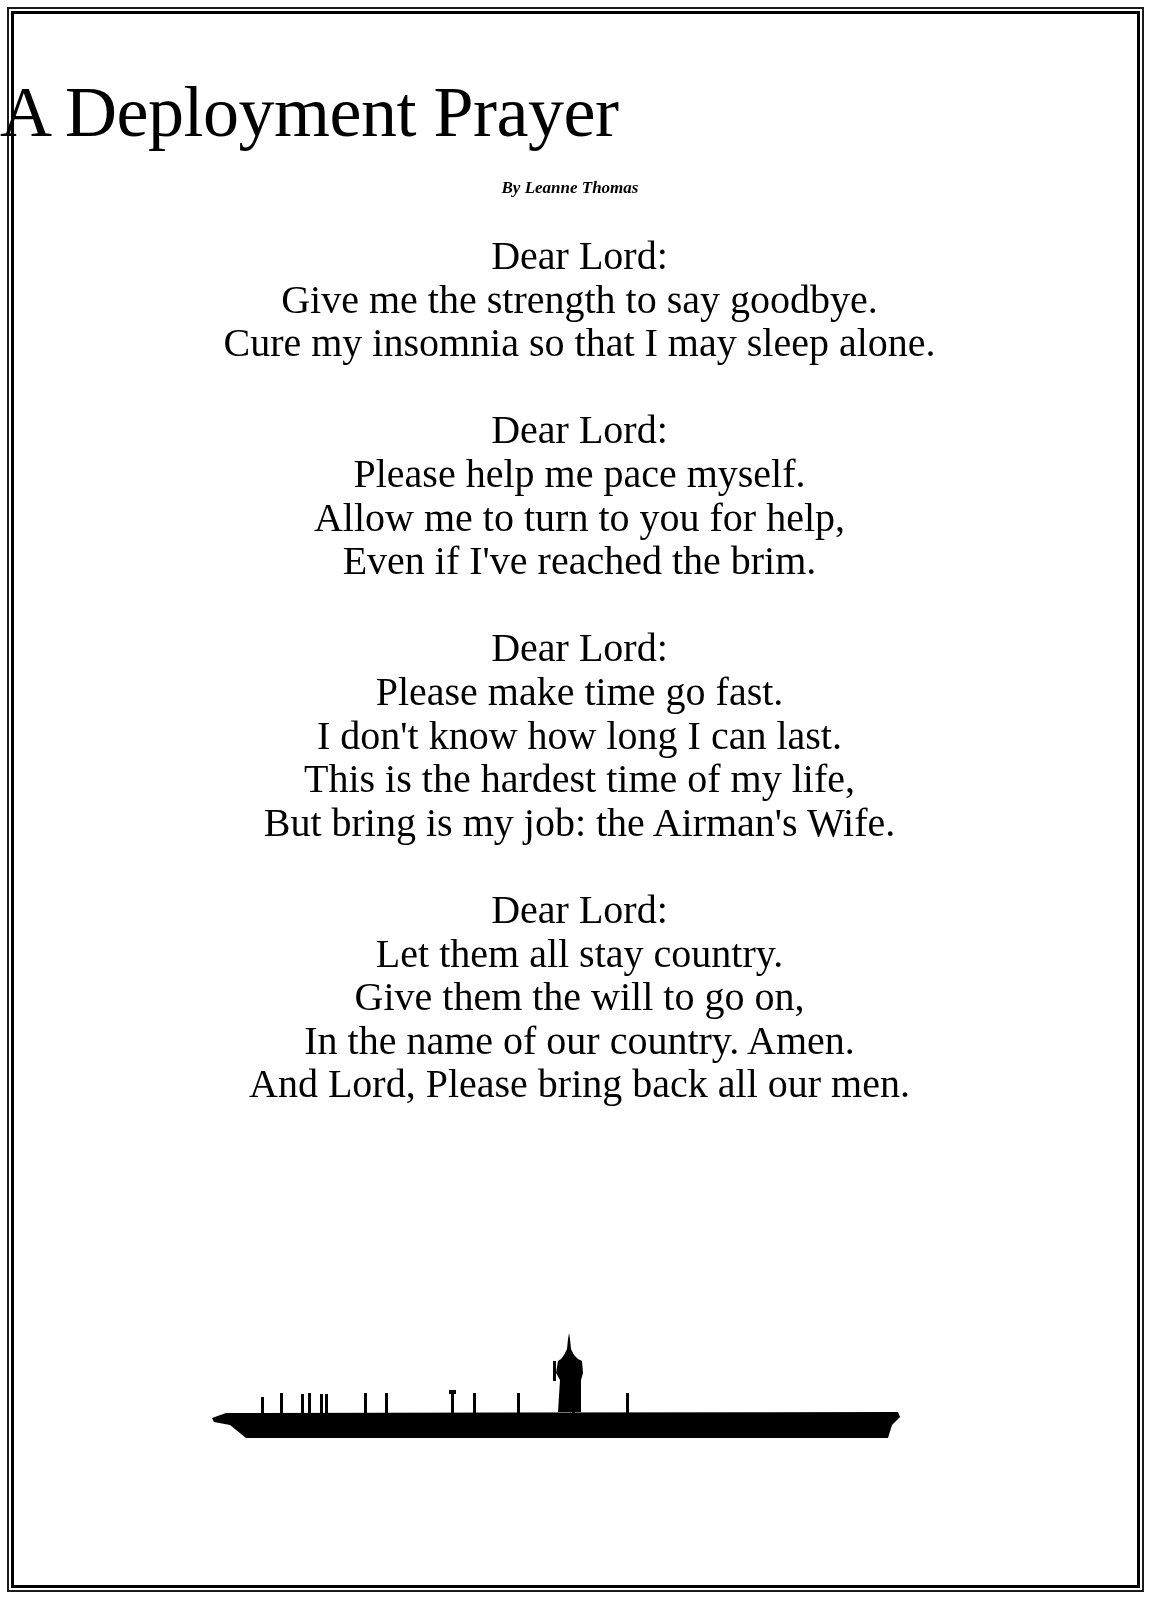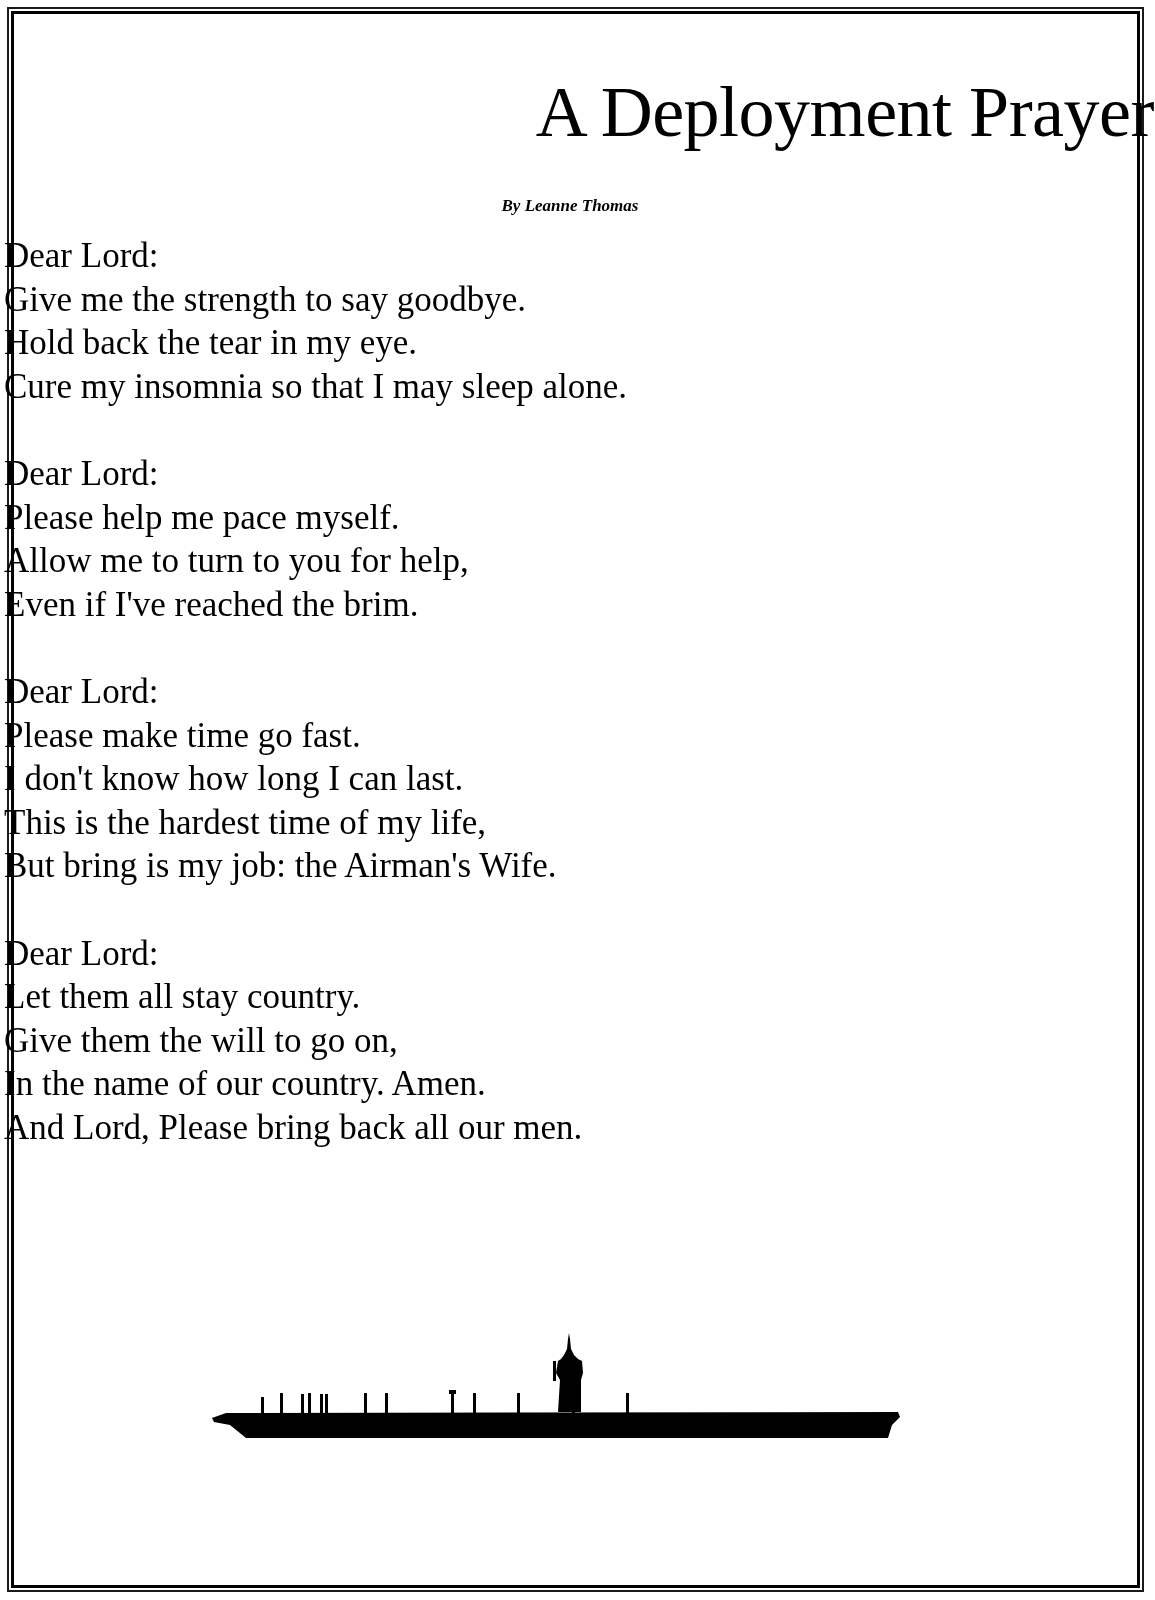--- a/index.html
+++ b/index.html
@@ -31,46 +31,46 @@
       width: 1129px;
       height: 1577px;
       border: 3px solid #000000;
       box-sizing: border-box;
     }
     .title {
       position: absolute;
       left: 0;
       width: 1135px;
       top: 72px;
-      text-align: right;
+      text-align: left;
       font-size: 72px;
       line-height: 80px;
       letter-spacing: -0.5px;
       margin: 0;
       font-weight: normal;
-      padding-left: 19px;
     }
     .author {
       position: absolute;
       left: 0;
       width: 1140px;
-      top: 196px;
+      top: 178px;
       text-align: center;
       font-size: 17px;
       font-style: italic;
       font-weight: bold;
       line-height: 20px;
       margin: 0;
     }
     .poem {
       position: absolute;
-      left: 4px;
+      left: 12px;
       width: 1135px;
       top: 234px;
-      font-size: 35px;
+      text-align: center;
+      font-size: 40px;
       line-height: 43.6px;
     }
     .stanza {
       margin: 0 0 43.6px 0;
     }
     .line {
       display: block;
       white-space: nowrap;
     }
     .ship {
@@ -87,21 +87,20 @@
 <div class="outer-border"></div>
 <div class="inner-border"></div>
 
 <h1 class="title">A Deployment Prayer</h1>
 <p class="author">By Leanne Thomas</p>
 
 <div class="poem">
   <div class="stanza">
     <span class="line">Dear Lord:</span>
     <span class="line">Give me the strength to say goodbye.</span>
-    <span class="line">Hold back the tear in my eye.</span>
     <span class="line">Cure my insomnia so that I may sleep alone.</span>
   </div>
   <div class="stanza">
     <span class="line">Dear Lord:</span>
     <span class="line">Please help me pace myself.</span>
     <span class="line">Allow me to turn to you for help,</span>
     <span class="line">Even if I've reached the brim.</span>
   </div>
   <div class="stanza">
     <span class="line">Dear Lord:</span>

